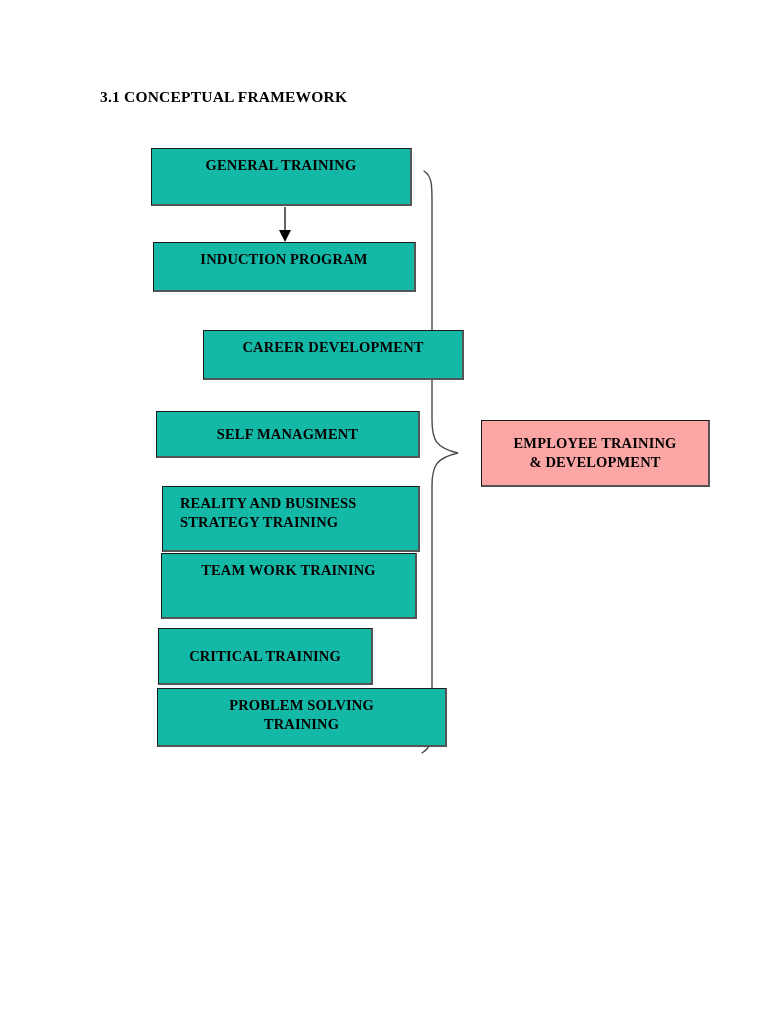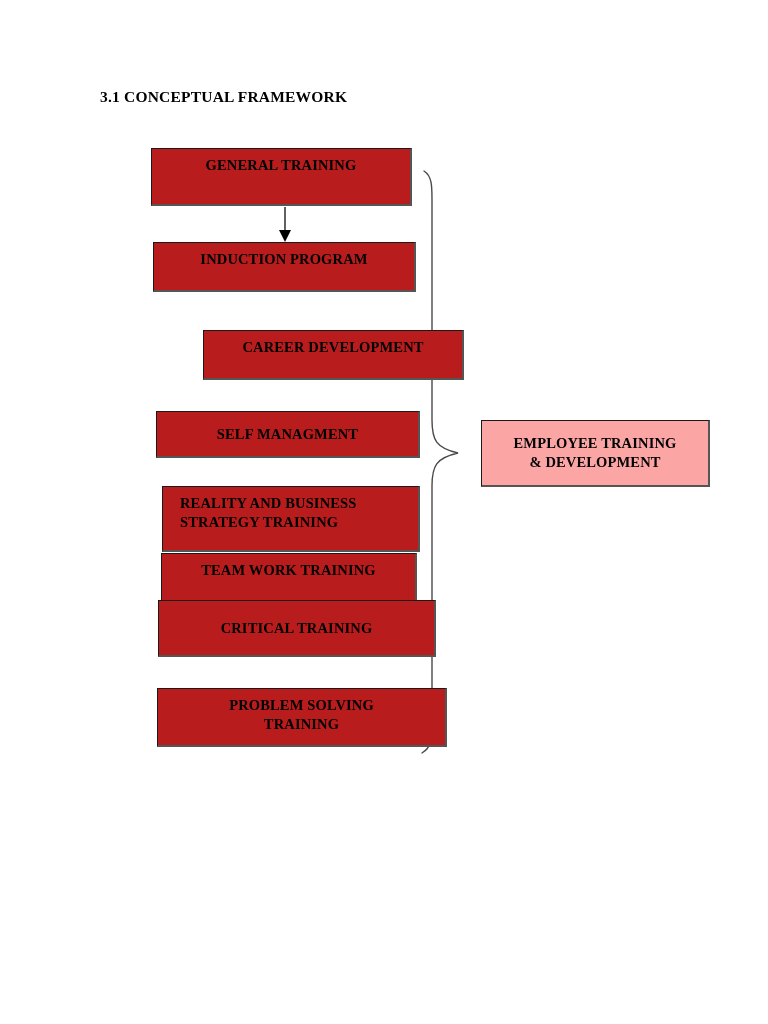--- a/index.html
+++ b/index.html
@@ -32,21 +32,21 @@
     font-size: 15.5px;
     font-weight: bold;
     letter-spacing: 0.2px;
     white-space: nowrap;
   }
 
   
   .node {
     position: absolute;
     box-sizing: border-box;
-    background: #b91c1c;
+    background: #14b8a6;
     border: 1px solid #1a1a1a;
     border-right-color: #555555;
     border-bottom-color: #555555;
     border-right-width: 2px;
     border-bottom-width: 2px;
     padding-left: 8px;
   }
   .node .node-text {
     position: absolute;
     left: 0;
@@ -145,21 +145,21 @@
     <div class="node-text">
       <span>REALITY AND BUSINESS</span><br>
       <span>STRATEGY TRAINING</span>
     </div>
   </div>
 
   <div class="node top-text" style="left:161px; top:553px; width:256px; height:66px;">
     <div class="node-text">TEAM WORK TRAINING</div>
   </div>
 
-  <div class="node mid-text" style="left:158px; top:600px; width:278px; height:57px;">
+  <div class="node mid-text" style="left:158px; top:628px; width:215px; height:57px;">
     <div class="node-text">CRITICAL TRAINING</div>
   </div>
 
   <div class="node top-text" style="left:157px; top:688px; width:290px; height:59px;">
     <div class="node-text">
       <span>PROBLEM SOLVING</span><br>
       <span>TRAINING</span>
     </div>
   </div>
 

